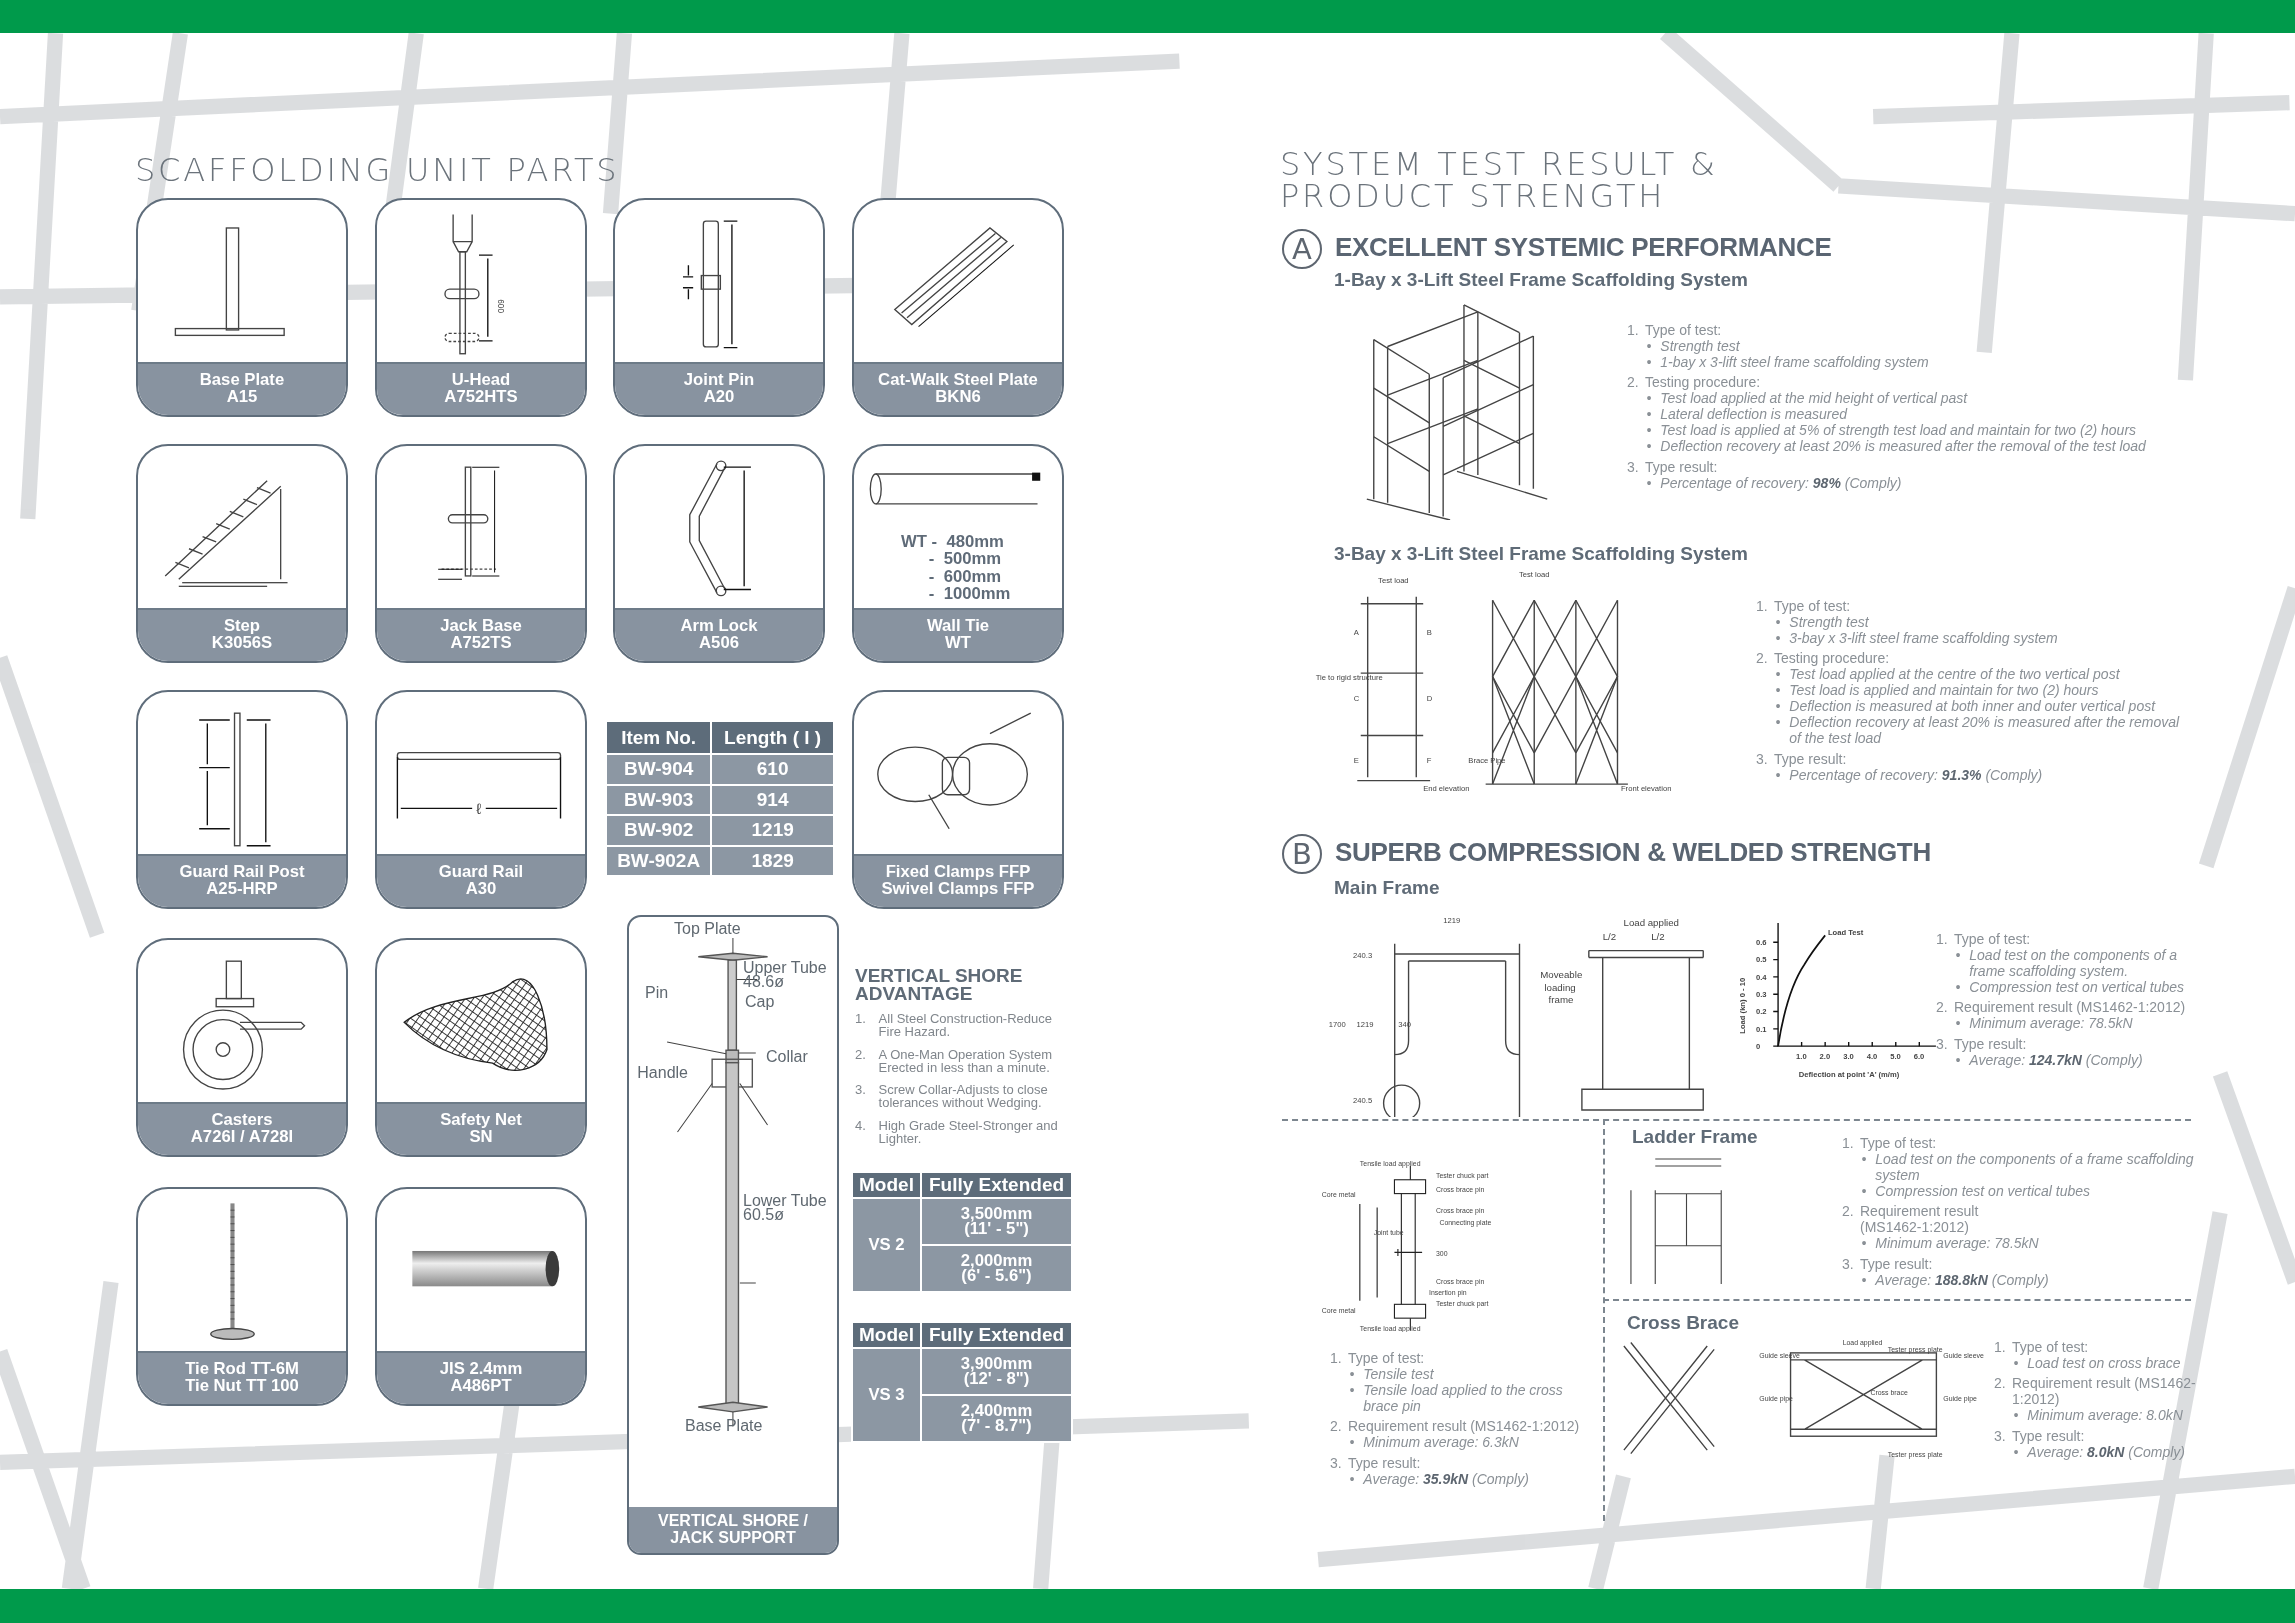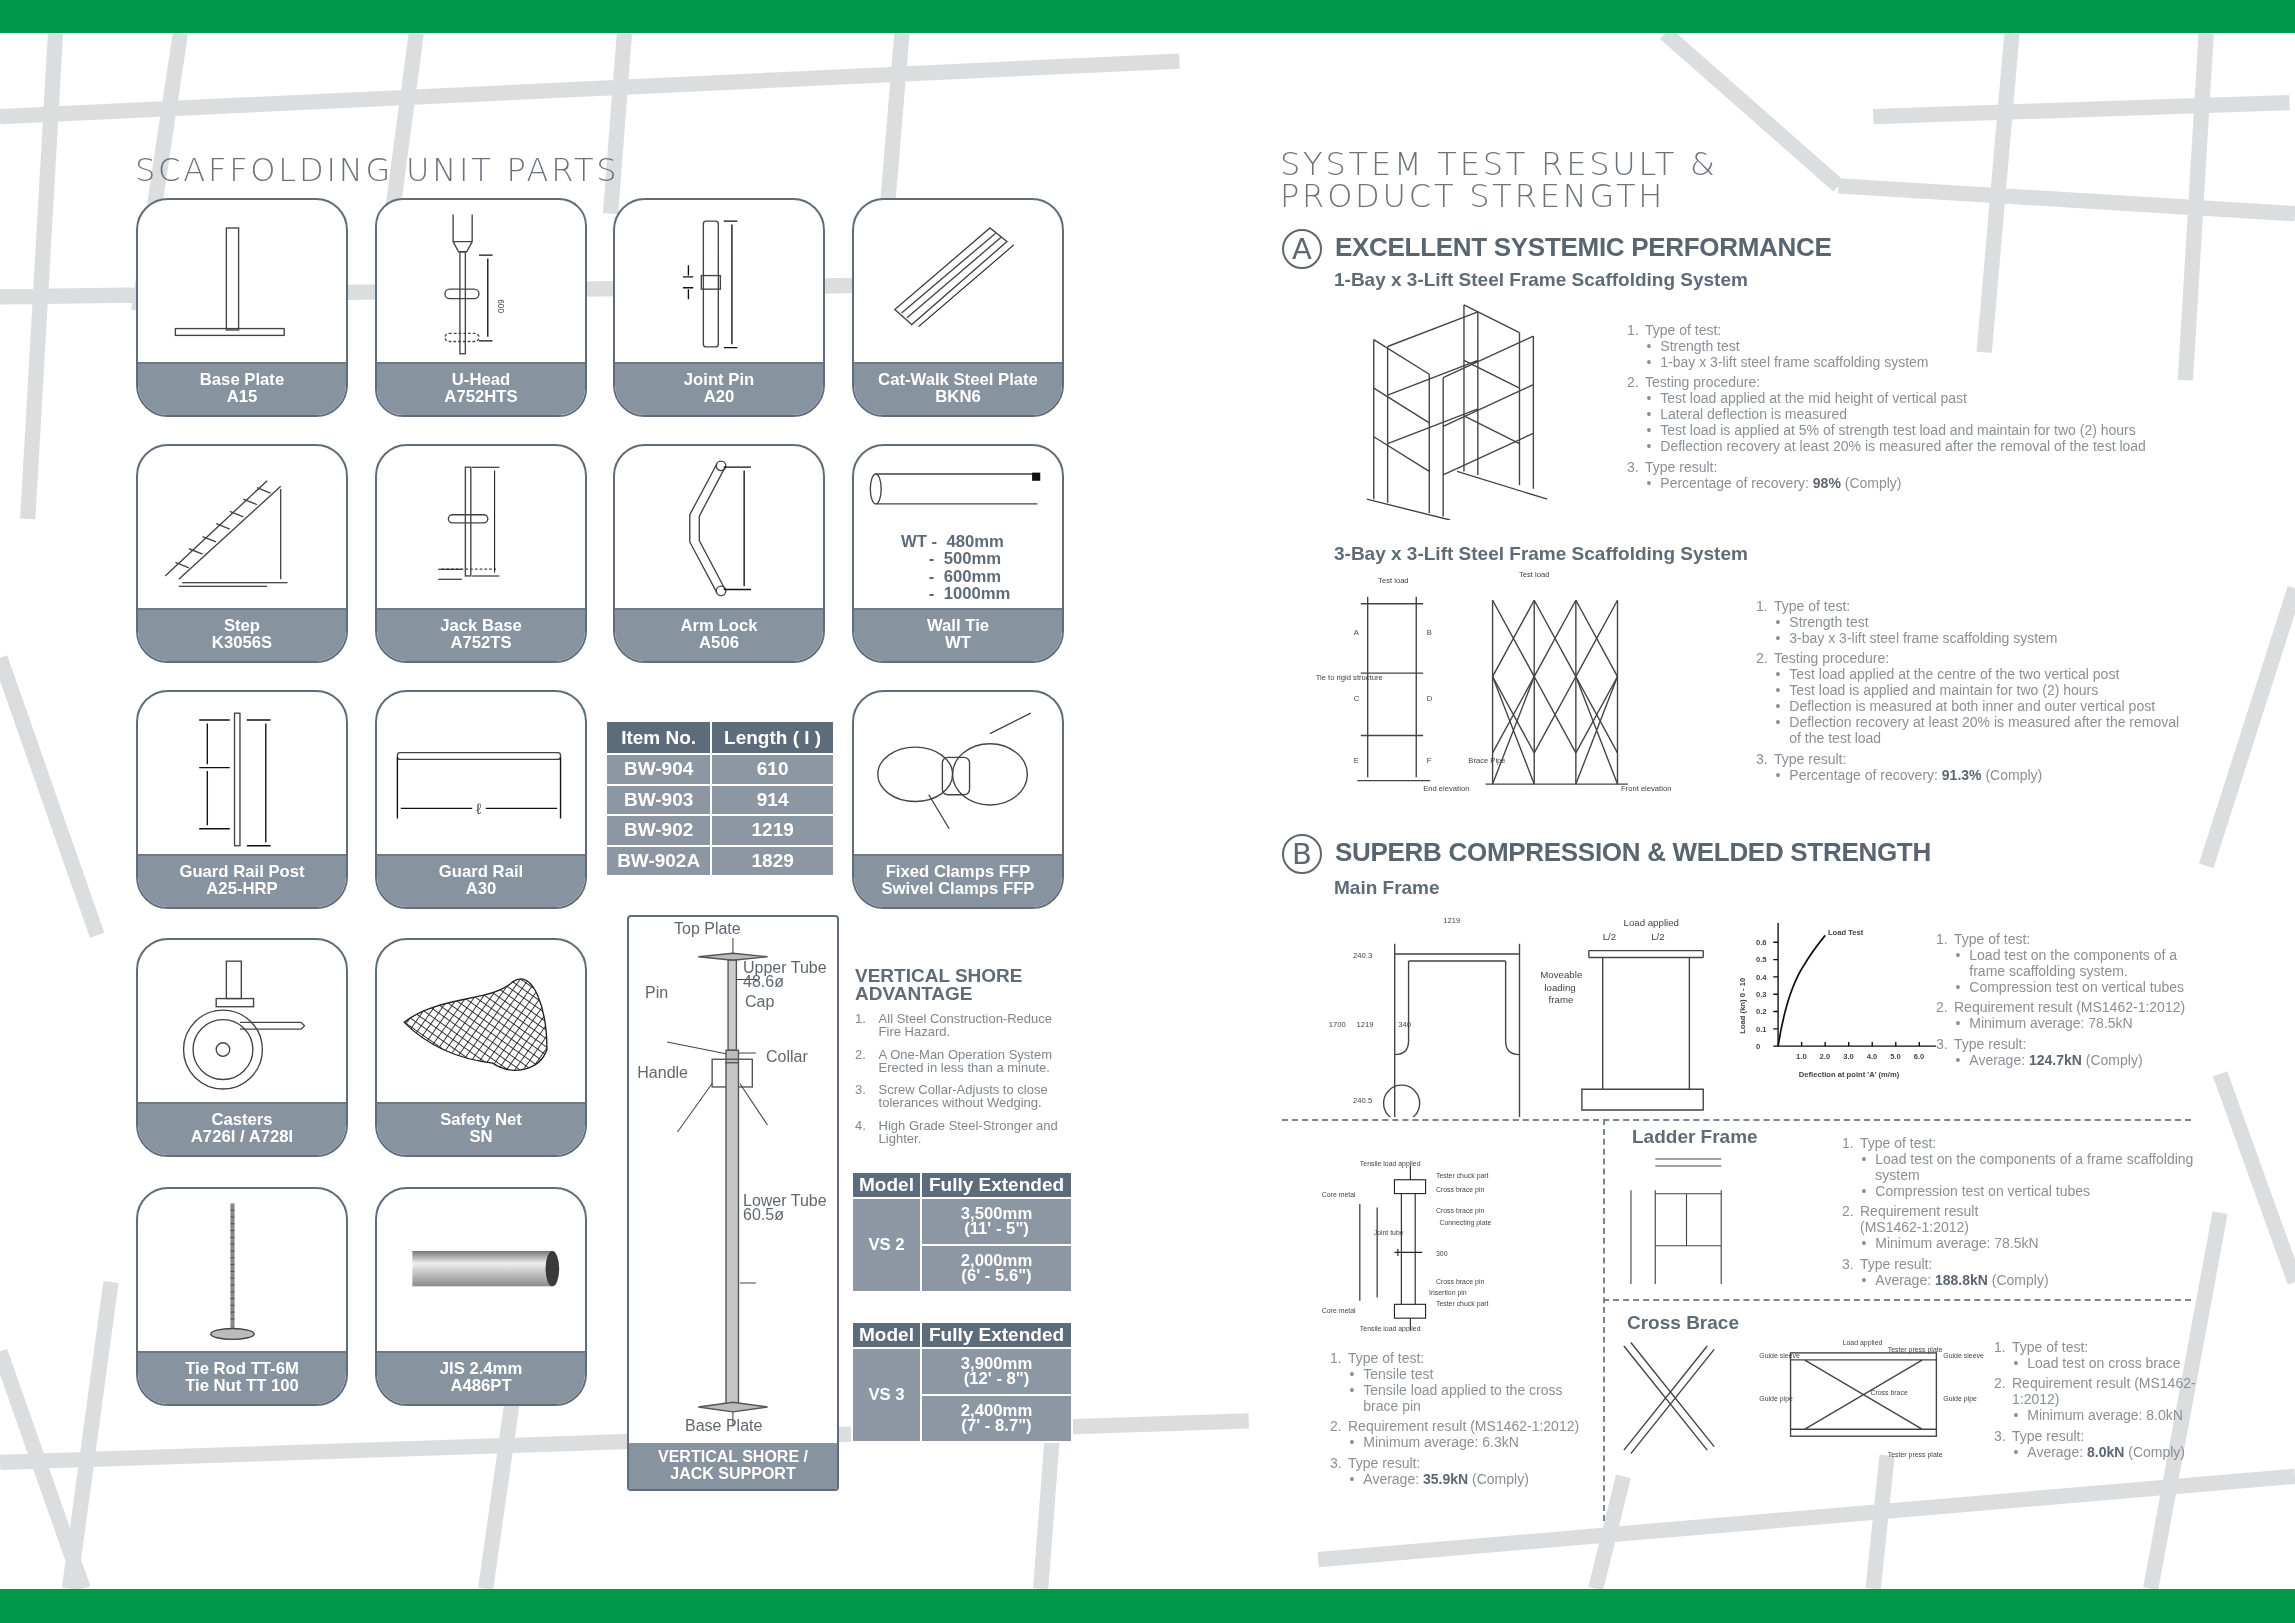--- a/index.html
+++ b/index.html
@@ -23,41 +23,41 @@
   .card svg { position: absolute; left: 0; top: 0; width: 100%; height: 100%; }
 
   .walltie-list { position: absolute; left: 47px; top: 87px; color: #5f6b78; font-weight: bold; font-size: 16.7px; line-height: 17.3px; }
   .walltie-list div { white-space: pre; }
 
   table.spec { position: absolute; border-collapse: collapse; }
   table.spec td, table.spec th { border: 2.1px solid #fff; color: #fff; text-align: center; font-weight: bold; }
   table.bw th { background: #5d6c7a; font-size: 19px; height: 33px; font-weight: bold; }
   table.bw td { background: #8c97a3; font-size: 19px; height: 30.5px; }
 
-  .shore-card { position: absolute; left: 627px; top: 915px; width: 212px; height: 576px; border: 2.8px solid #5f6d7b; border-radius: 4px; overflow: hidden; background: #fff; }
+  .shore-card { position: absolute; left: 627px; top: 915px; width: 212px; height: 640px; border: 2.8px solid #5f6d7b; border-radius: 14px; overflow: hidden; background: #fff; }
   .shore-card .cap { position: absolute; left: 0; right: 0; bottom: 0; height: 46px; background: #8893a0; color: #fff; font-weight: bold; font-size: 16px; line-height: 16.7px; text-align: center; padding-top: 6.2px; }
   .shore-label { position: absolute; font-size: 16px; color: #5f6870; white-space: nowrap; }
 
   .adv-title { position: absolute; left: 855px; top: 967px; font-size: 19px; font-weight: bold; color: #5f6b77; line-height: 18px; }
   .adv-list { position: absolute; left: 855px; top: 1012px; width: 222px; font-size: 13px; color: #80868c; line-height: 13px; list-style: none; }
   .adv-list li { display: flex; margin-bottom: 9.7px; }
   .adv-list li .n { width: 23.6px; flex: 0 0 23.6px; }
 
   table.vs th { background: #5d6c7a; font-size: 19px; height: 26px; font-weight: bold; padding: 0 5.6px; }
   table.vs td { background: #8c97a3; font-size: 16.7px; line-height: 14.6px; height: 47px; }
 
   
   .sec-badge { position: absolute; width: 40px; height: 40px; border: 2.1px solid #5e6670; border-radius: 50%; color: #5e6670; font-size: 29px; line-height: 36px; text-align: center; font-family: "DejaVu Sans", sans-serif; }
   .sec-title { position: absolute; font-weight: bold; color: #5a6572; font-size: 26px; letter-spacing: -0.3px; white-space: nowrap; }
   .sub-title { position: absolute; font-weight: bold; color: #5f6b77; font-size: 19px; white-space: nowrap; }
   .testlist { position: absolute; color: #8a9096; font-size: 14px; line-height: 16px; }
   .testlist .h { display: flex; margin-top: 4.2px; }
   .testlist .h .n { width: 18px; flex: 0 0 18px; }
   .testlist ul { list-style: none; padding-left: 18px; }
-  .testlist ul li { position: relative; padding-left: 15.3px; }
+  .testlist ul li { position: relative; padding-left: 15.3px; font-style: italic; }
   .testlist ul li::before { content: "\2022"; position: absolute; left: 1.4px; color: #8a9096; }
   .testlist b { color: #5d6670; }
   .dash-h { position: absolute; height: 0; border-top: 2.8px dashed #7c868f; }
   .dash-v { position: absolute; width: 0; border-left: 2.8px dashed #7c868f; }
   .diagram { position: absolute; }
   .diagram svg { width: 100%; height: 100%; }
   .diag-lbl { font-family: "Liberation Sans", sans-serif; fill: #444; }
 </style>
 </head>
 <body>

